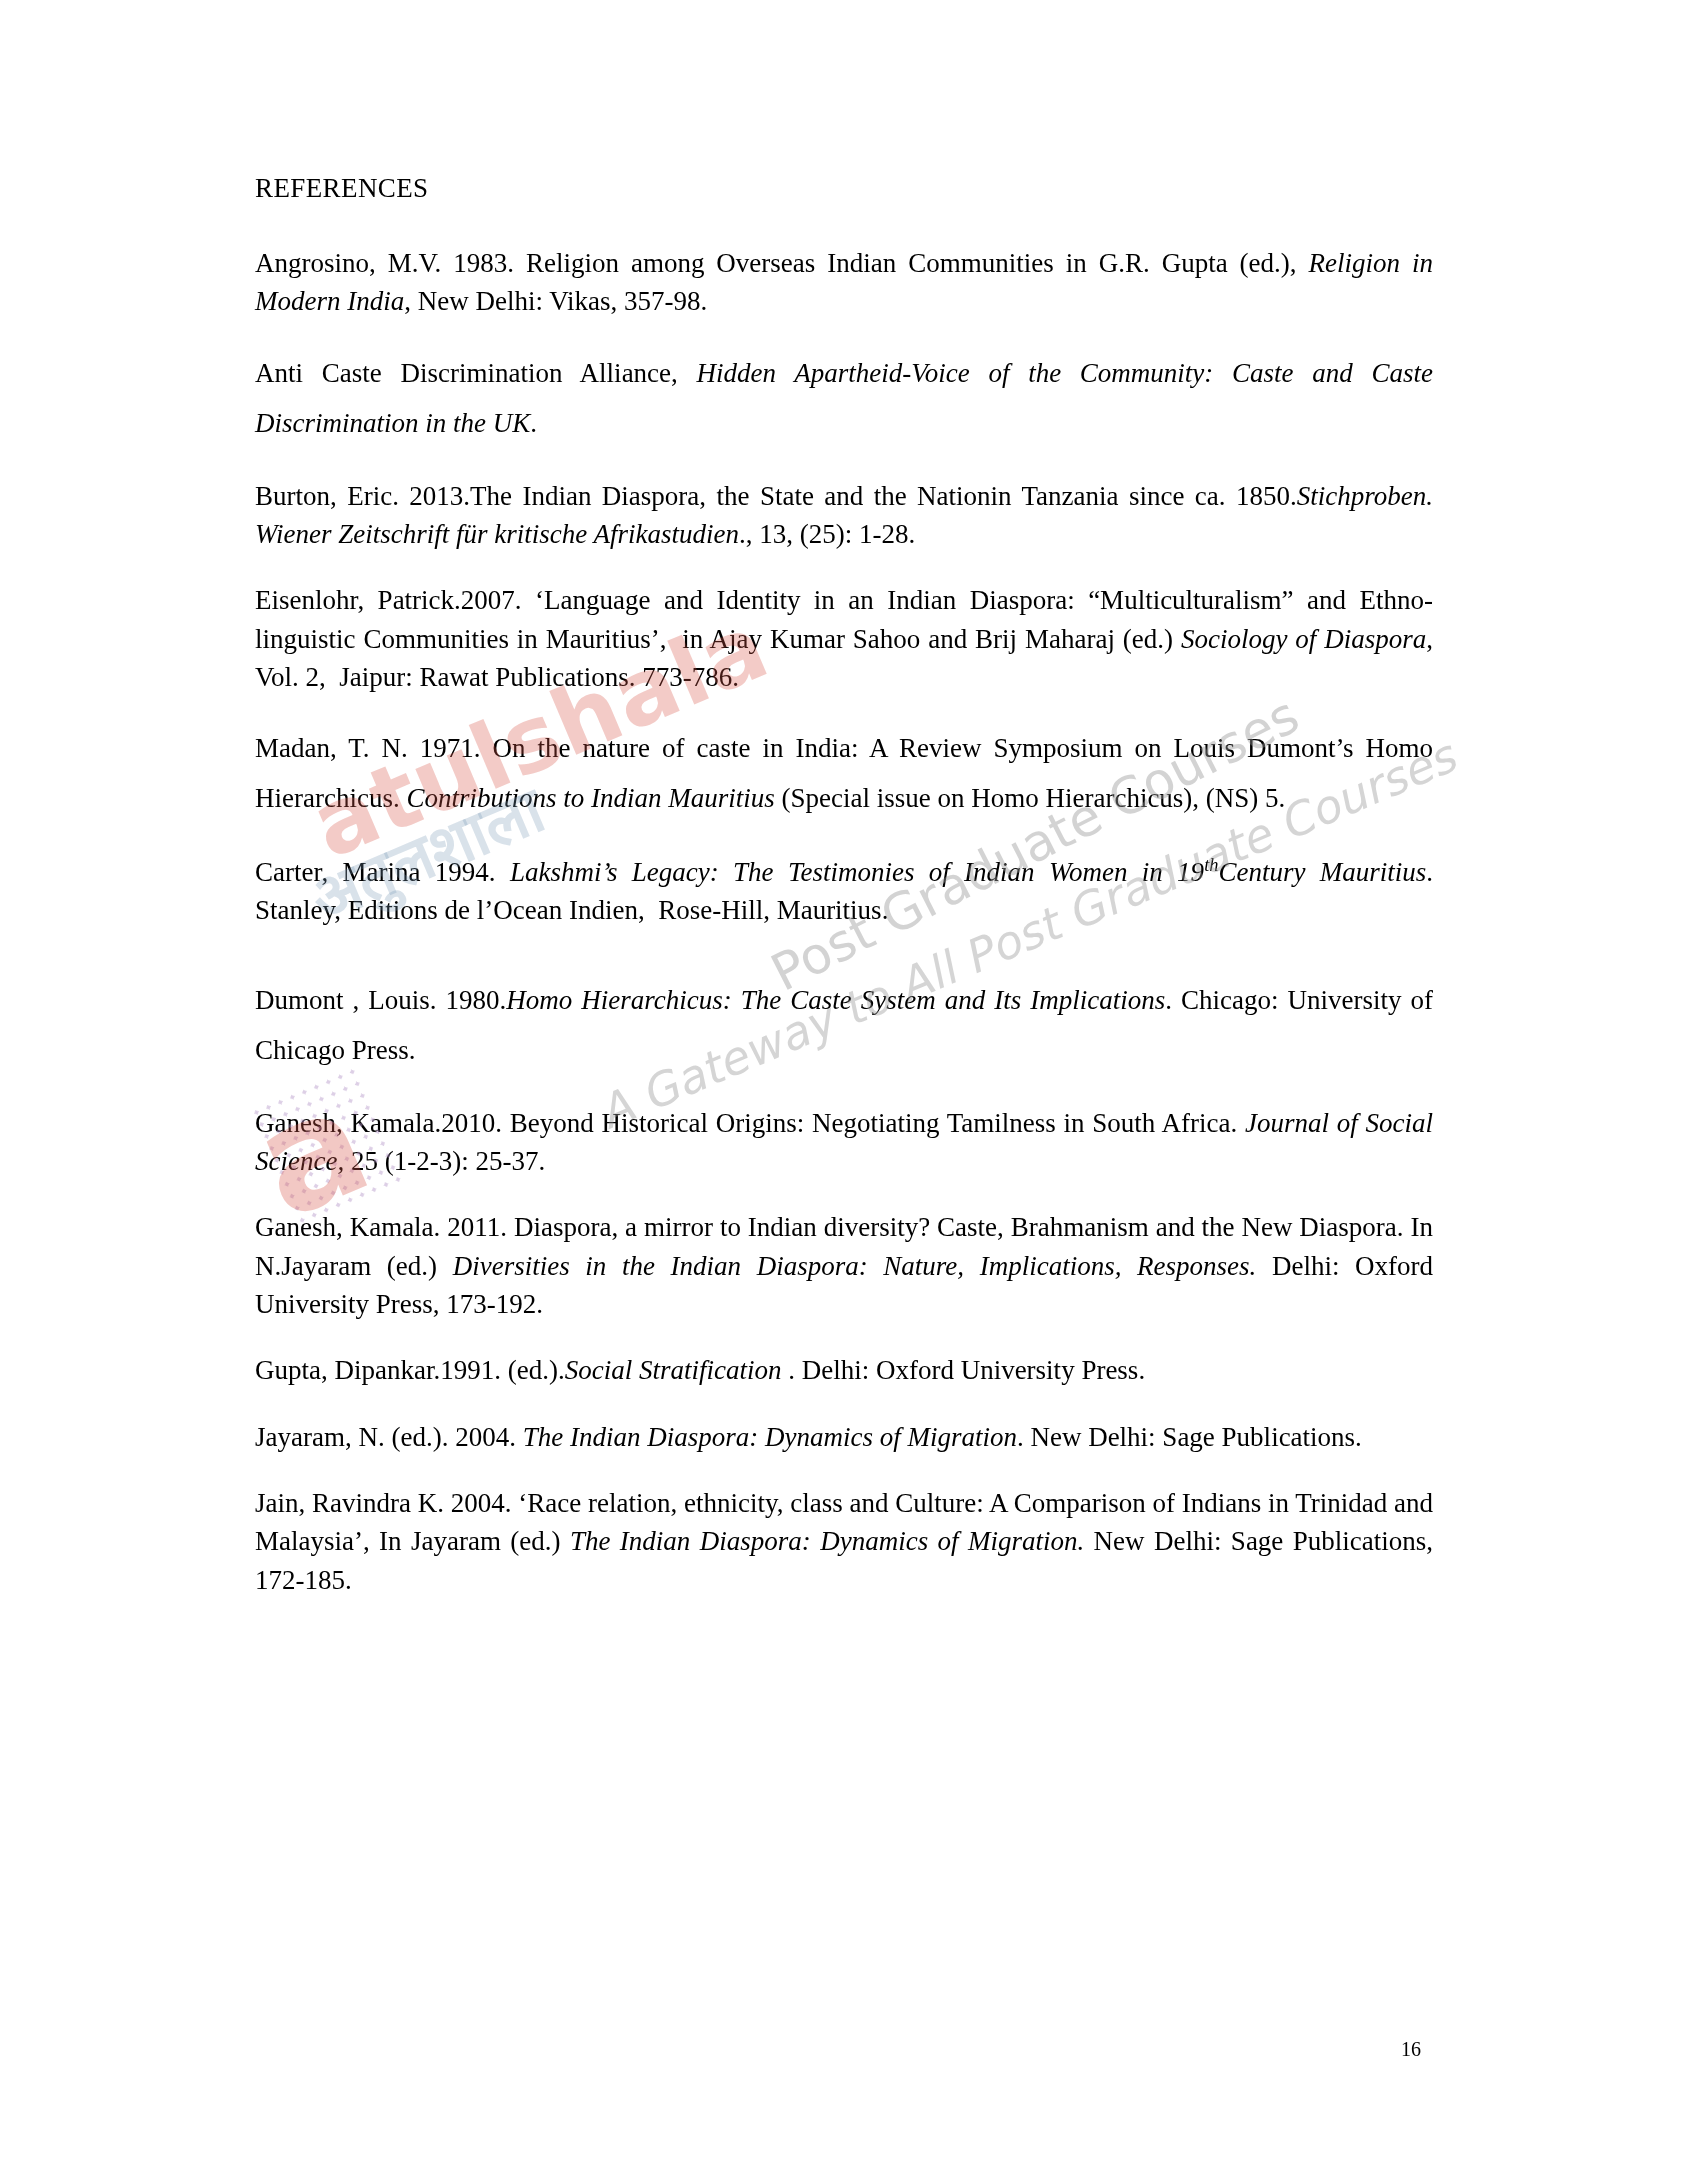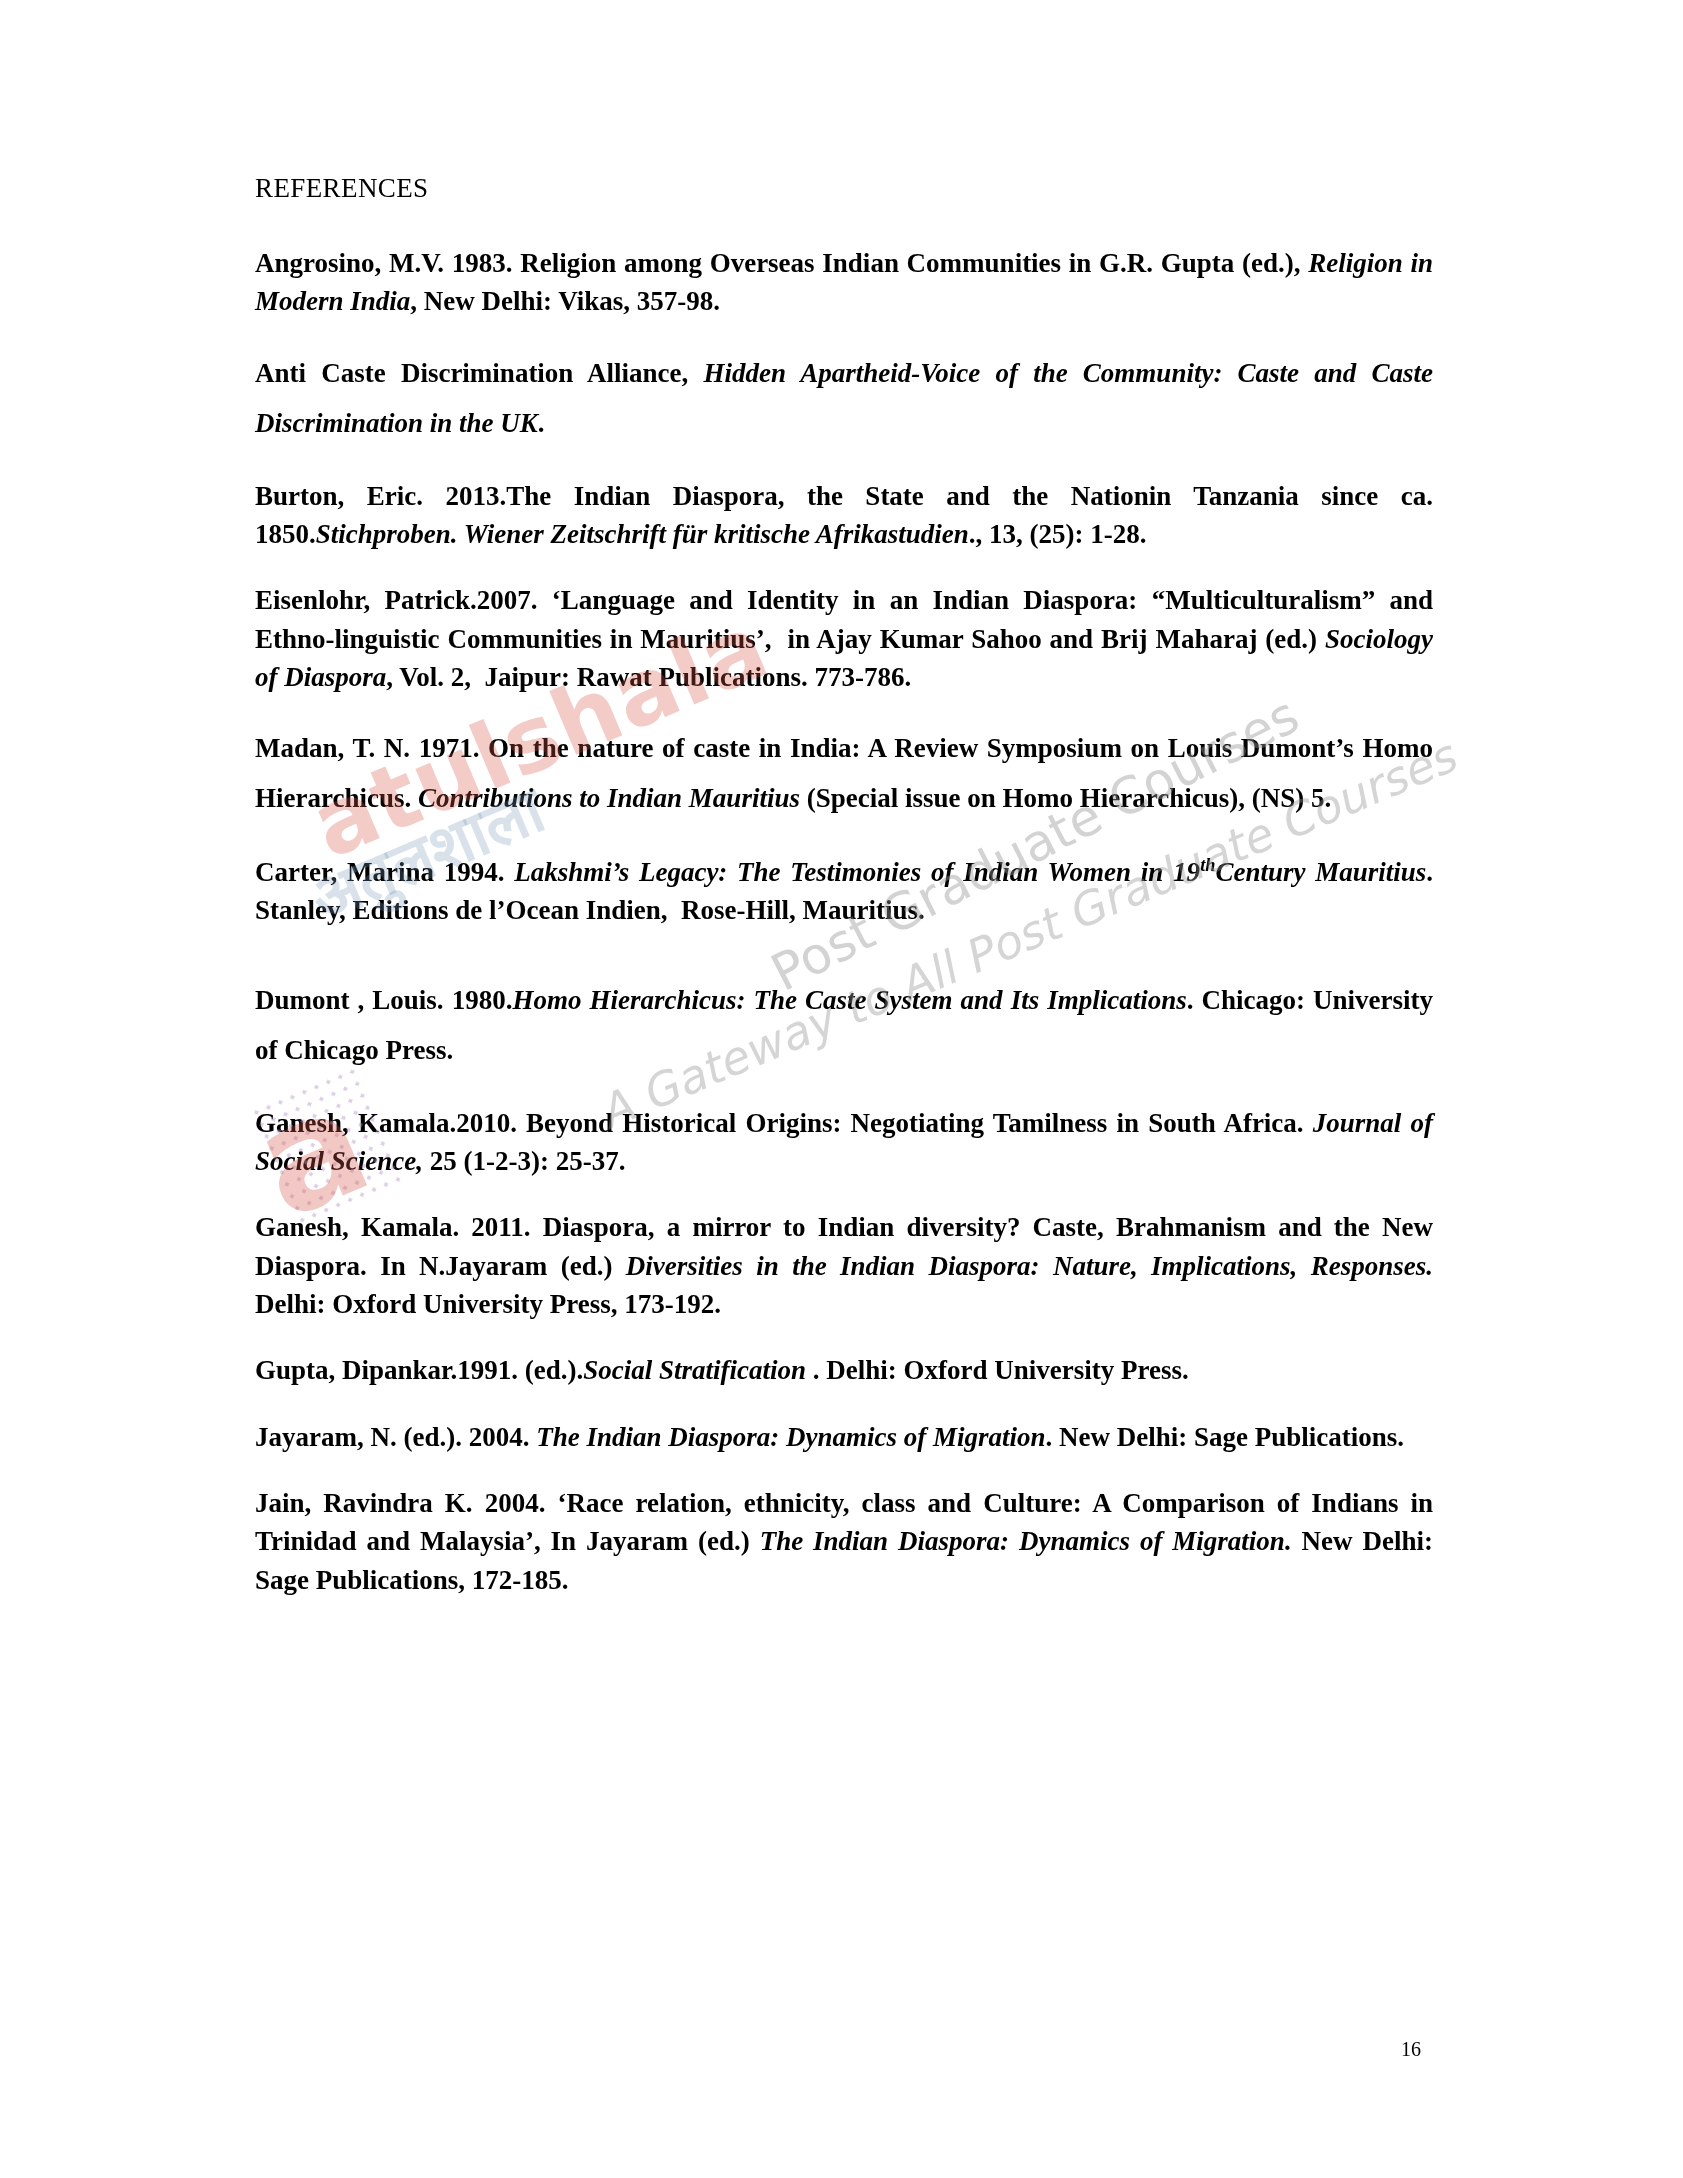--- a/index.html
+++ b/index.html
@@ -32,21 +32,20 @@
     font-weight: normal;
     font-size: 27px;
     letter-spacing: 0.4px;
     margin: 0 0 40px 0;
   }
   .ref {
     font-size: 27px;
     line-height: 1.42;
     text-align: justify;
     margin: 0 0 28px 0;
-    font-weight: bold;
   }
   .ref.loose {
     line-height: 1.85;
   }
   .ref.extra-gap {
     margin-bottom: 46px;
   }
   i { font-style: italic; }
   sup { font-size: 0.68em; vertical-align: super; font-style: italic; }
 

